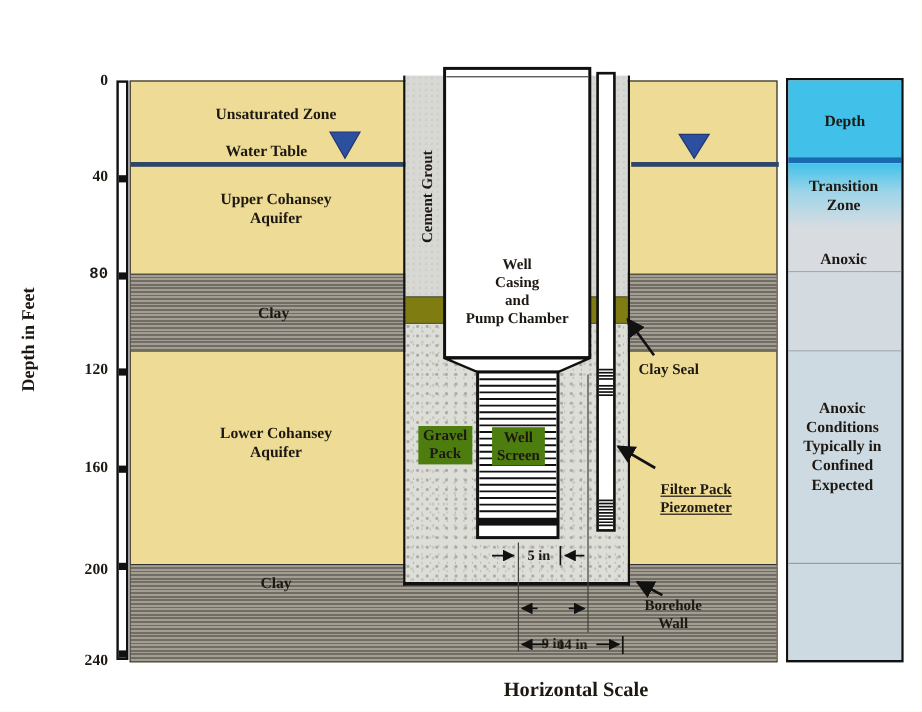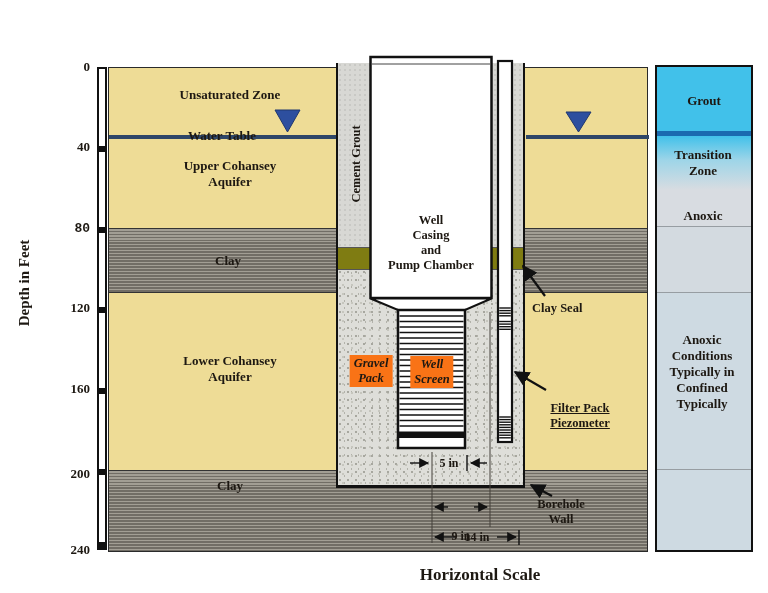--- a/index.html
+++ b/index.html
@@ -60,21 +60,21 @@
   }
   .o2-sec{width:100%;}
   #o2-oxic{height:64px;background:#41c1ea;}
   #o2-wt{height:5px;background:#1a6ab0;}
   #o2-grad{height:54px;background:linear-gradient(180deg,#41c1ea 0%,#9ed5e8 45%,#d8dce1 100%);}
   #o2-anox1{height:37px;background:#d8dce1;border-bottom:1px solid #979da2;box-sizing:border-box;}
   #o2-sec2{height:66px;background:#d3dae0;border-bottom:1px solid #979da2;box-sizing:border-box;}
   #o2-sec3{height:177px;background:#cedae2;border-bottom:1px solid #979da2;box-sizing:border-box;}
   #o2-sec4{flex:1;background:#cedae2;}
   #svg-overlay{left:0;top:0;pointer-events:none;}
-  .whitebox{background:#f97316;padding:1px 4px;font-style:italic;}
+  .whitebox{background:#4d7c0f;padding:1px 4px;}
   #horizontal-scale{font-size:17px;}
   #depth-axis-title,#cement-grout-label{font-size:15px;}
   #cement-grout-label{font-size:12.5px;}
 </style>
 </head>
 <body>
 
 <div id="figure">
 
   <div class="lbl rot" id="depth-axis-title" style="left:24px;top:283px;">Depth in Feet</div>
@@ -196,21 +196,21 @@
       <line x1="497" y1="537" x2="516" y2="537" marker-end="url(#ah)"></line>
       <line x1="519" y1="530" x2="519" y2="545"></line>
     </g>
 
     <line x1="545" y1="296" x2="523" y2="266" stroke="#111" stroke-width="2.2" marker-end="url(#ah)"></line>
     <line x1="546" y1="390" x2="515" y2="372" stroke="#111" stroke-width="2.2" marker-end="url(#ah)"></line>
     <line x1="552" y1="496" x2="531" y2="485" stroke="#111" stroke-width="2.2" marker-end="url(#ah)"></line>
   </svg>
 
   <div class="lbl" style="left:230px;top:95px;">Unsaturated Zone</div>
-  <div class="lbl" style="left:222px;top:126px;margin-top:10px;">Water Table</div>
+  <div class="lbl" style="left:222px;top:126px;">Water Table</div>
   <div class="lbl" style="left:230px;top:174px;">
     <div>Upper Cohansey</div>
     <div>Aquifer</div>
   </div>
   <div class="lbl" style="left:228px;top:261px;">Clay</div>
   <div class="lbl" style="left:230px;top:369px;">
     <div>Lower Cohansey</div>
     <div>Aquifer</div>
   </div>
   <div class="lbl" style="left:230px;top:486px;">Clay</div>
@@ -248,27 +248,27 @@
   <div class="abs" id="o2-column">
     <div class="o2-sec" id="o2-oxic"></div>
     <div class="o2-sec" id="o2-wt"></div>
     <div class="o2-sec" id="o2-grad"></div>
     <div class="o2-sec" id="o2-anox1"></div>
     <div class="o2-sec" id="o2-sec2"></div>
     <div class="o2-sec" id="o2-sec3"></div>
     <div class="o2-sec" id="o2-sec4"></div>
   </div>
 
-  <div class="lbl" style="left:704px;top:101px;">Grout</div>
+  <div class="lbl" style="left:704px;top:101px;">Depth</div>
   <div class="lbl" style="left:703px;top:163px;">
     <div>Transition</div>
     <div>Zone</div>
   </div>
   <div class="lbl" style="left:703px;top:216px;">Anoxic</div>
   <div class="lbl" style="left:702px;top:372px;">
     <div>Anoxic</div>
     <div>Conditions</div>
     <div>Typically in</div>
     <div>Confined</div>
-    <div>Typically</div>
+    <div>Expected</div>
   </div>
 
 </div>
 
 </body></html>

